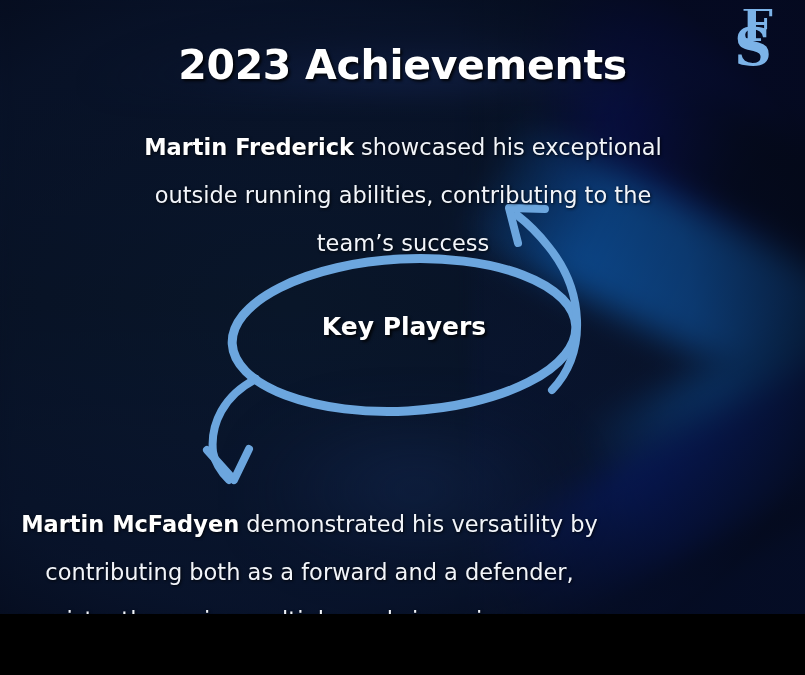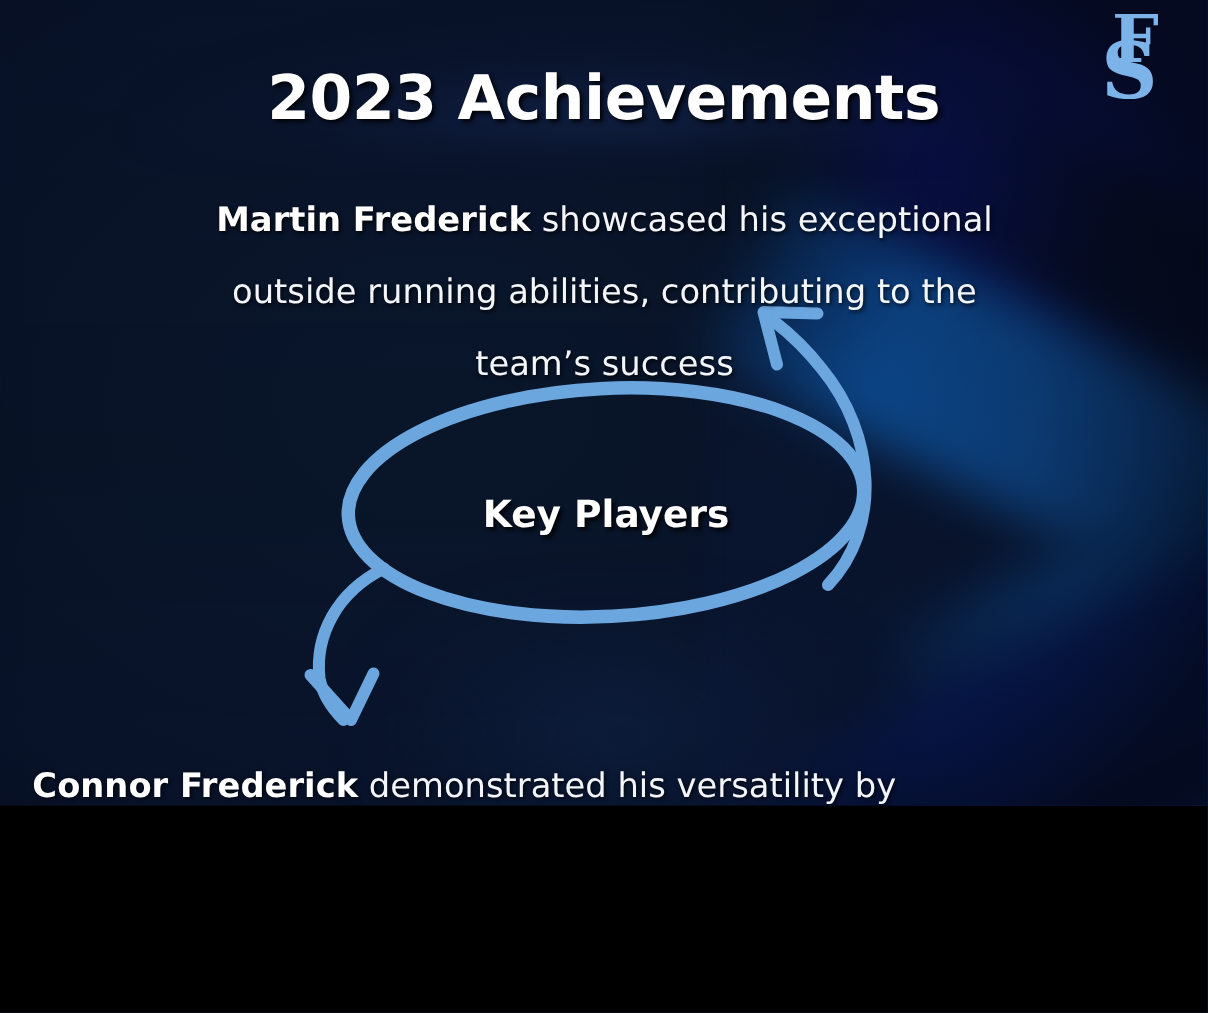--- a/index.html
+++ b/index.html
@@ -3,21 +3,21 @@
 <meta charset="utf-8">
 <style>
   html, body {
     margin: 0;
     padding: 0;
     background: #000;
   }
   #slide {
     position: relative;
     width: 805px;
-    height: 537px;
+    height: 614px;
     overflow: hidden;
     background: #0a1730;
     font-family: "DejaVu Sans", "Liberation Sans", sans-serif;
   }
 
   
   .bg-base {
     position: absolute;
     inset: 0;
     background:
@@ -128,21 +128,21 @@
   .para-top {
     left: 118px; top: 123px;
     width: 570px;
   }
   .para-bottom {
     left: 12px; top: 500px;
     width: 595px;
   }
   .ellipse-label {
     position: absolute;
-    left: 230px; top: 328px;
+    left: 230px; top: 312px;
     width: 348px;
     text-align: center;
     color: #ffffff;
     font-size: 25px;
     font-weight: 700;
     text-shadow: 2px 2px 3px rgba(0,0,0,0.85);
   }
   svg.overlay {
     position: absolute;
     left: 0; top: 0;
@@ -193,21 +193,21 @@
 
     <div class="title">2023 Achievements</div>
 
     <div class="para para-top">
       <b>Martin Frederick</b><span> showcased his exceptional outside running abilities, contributing to the team’s success</span>
     </div>
 
     <div class="ellipse-label">Key Players</div>
 
     <div class="para para-bottom">
-      <b>Connor Frederick</b><span> demonstrated his versatility by contributing both as a forward and a defender, consistently scoring multiple goals in various games</span>
+      <b>Martin McFadyen</b><span> demonstrated his versatility by contributing both as a forward and a defender, consistently scoring multiple goals in various games</span>
     </div>
 
     <svg class="logo" viewBox="0 0 64 68">
       <g fill="#7cb3e8" font-family="'DejaVu Serif','Liberation Serif',serif" font-weight="700">
         <text x="34" y="32" font-size="44" text-anchor="middle">F</text>
         <text x="30" y="56" font-size="52" text-anchor="middle">S</text>
       </g>
     </svg>
 
   </div>

